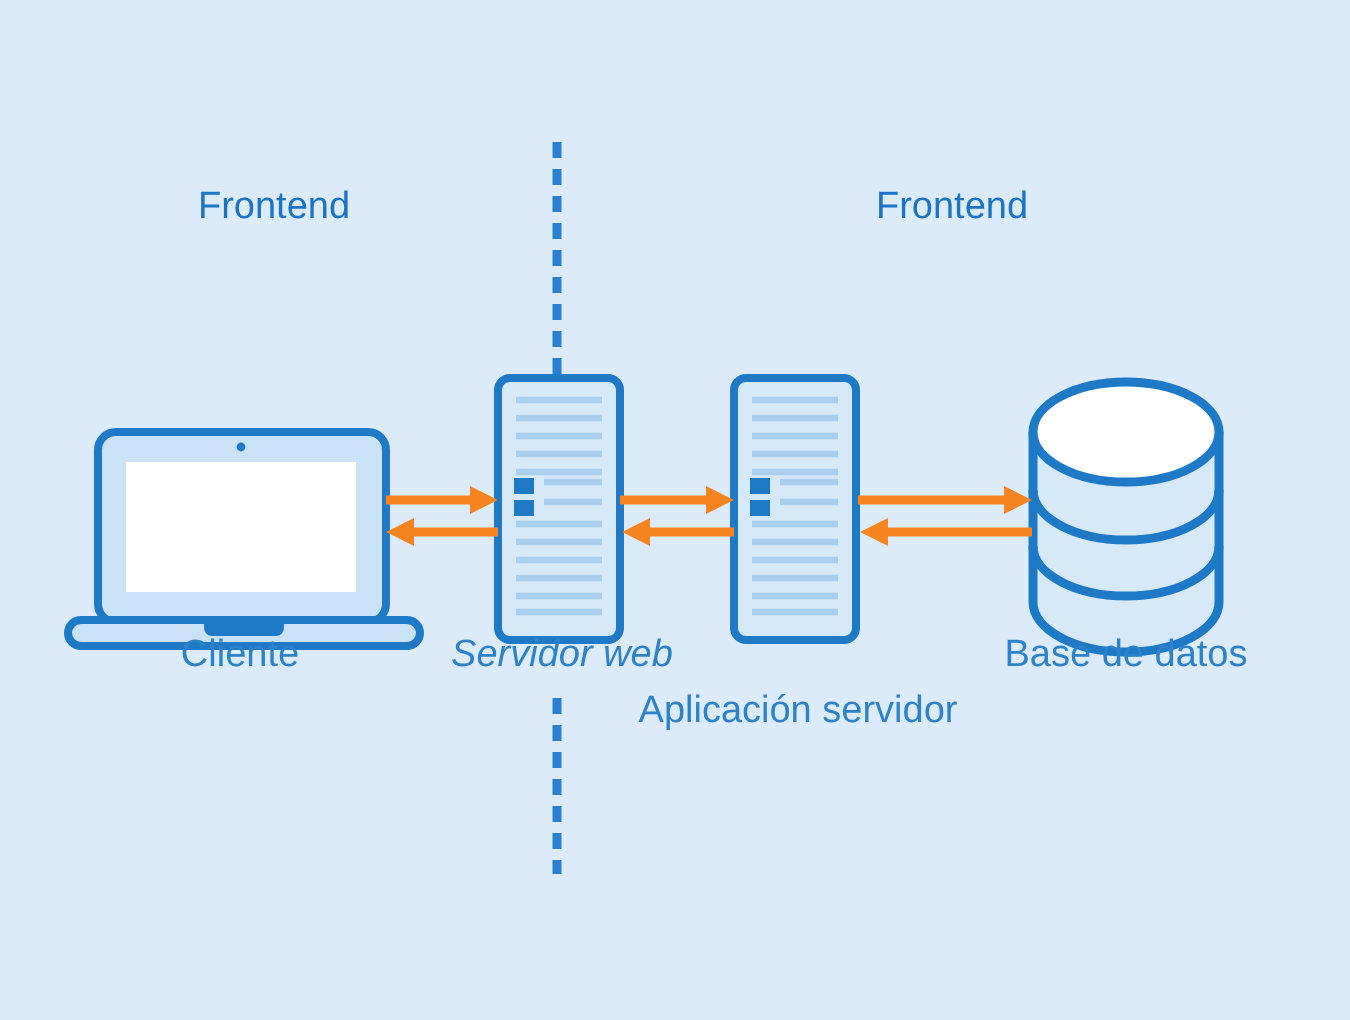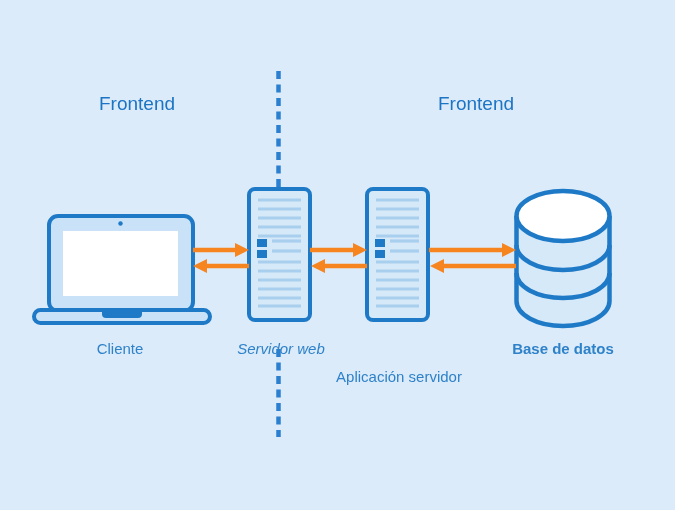--- a/index.html
+++ b/index.html
@@ -39,30 +39,30 @@
     transform: translateX(-50%);
     font-size: 19px;
     font-weight: normal;
     color: var(--heading-blue);
     white-space: nowrap;
   }
   .section-heading.frontend { left: 137px; }
   .section-heading.backend  { left: 476px; }
   .node-label {
     position: absolute;
-    top: 340px;
+    top: 317px;
     transform: translateX(-50%);
-    font-size: 15px;
+    font-size: 19px;
     color: var(--label-blue);
     white-space: nowrap;
   }
   .node-label.cliente   { left: 120px; }
   .node-label.servidor  { left: 281px; font-style: italic; }
   .node-label.aplicacion{ left: 399px; margin-top: 28px; }
-  .node-label.basedatos { left: 563px; font-weight: bold; }
+  .node-label.basedatos { left: 563px; }
   .divider          { stroke: var(--divider-blue); stroke-width: 4.5; stroke-dasharray: 8 5.5; fill: none; }
   .laptop-body      { fill: var(--laptop-fill); stroke: var(--outline-blue); stroke-width: 4; }
   .laptop-screen    { fill: var(--white); }
   .laptop-webcam    { fill: var(--outline-blue); }
   .laptop-base      { fill: var(--laptop-fill); stroke: var(--outline-blue); stroke-width: 4; }
   .laptop-notch     { fill: var(--outline-blue); }
   .server-body      { fill: var(--fill-light-blue); stroke: var(--outline-blue); stroke-width: 4; }
   .detail-line      { stroke: var(--detail-line-blue); stroke-width: 3.2; }
   .detail-square    { fill: var(--outline-blue); }
   .db-body          { fill: var(--fill-light-blue); stroke: var(--outline-blue); stroke-width: 4.5; }

